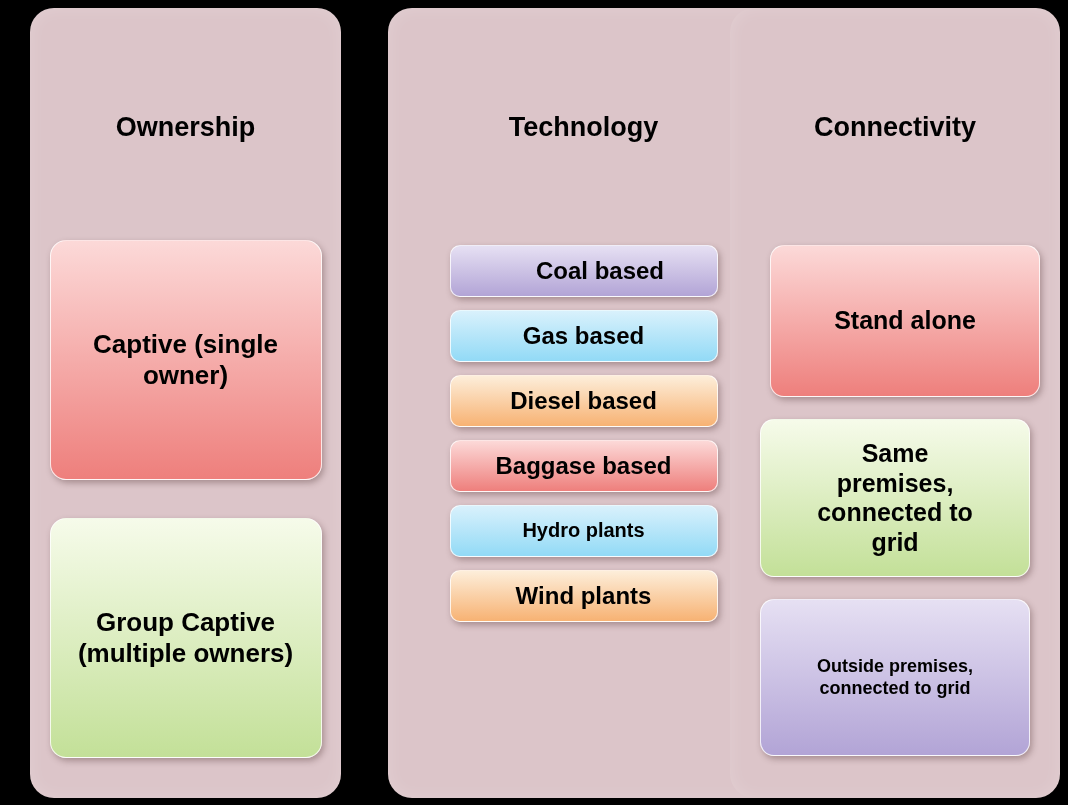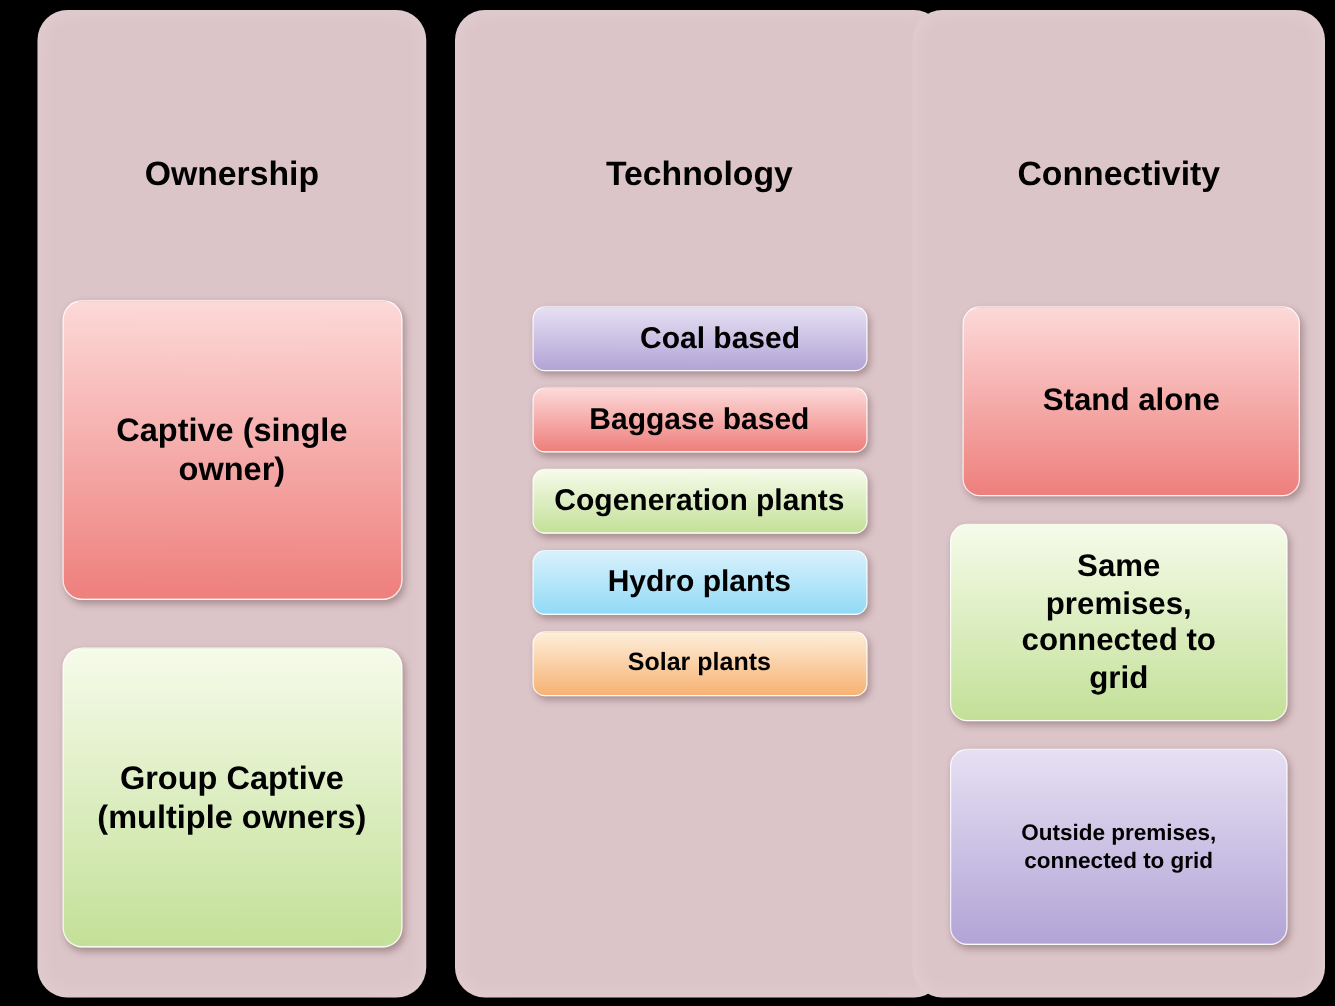--- a/index.html
+++ b/index.html
@@ -22,24 +22,24 @@
     position:relative;width:1068px;height:805px;
     background:var(--background);
   }
   .panel{
     position:absolute;top:8px;height:790px;
     background:var(--panel);
     border-radius:24px;
     box-shadow:inset 0 0 18px rgba(255,255,255,0.18);
   }
   .panel-ownership{left:30px;width:311px;}
-  .panel-technology{left:364px;width:391px;}
+  .panel-technology{left:388px;width:391px;}
   .panel-connectivity{left:730px;width:330px;}
   .panel-title{
-    position:absolute;top:100px;left:0;right:0;margin:16px;
+    position:absolute;top:100px;left:0;right:0;margin:4px;
     text-align:center;
     font-size:27px;font-weight:bold;color:var(--text);
   }
   .boxes{
     position:absolute;left:0;right:0;
     display:flex;flex-direction:column;align-items:center;
   }
   .panel-ownership .boxes{top:232px;gap:38px;}
   .panel-technology .boxes{top:237px;gap:13px;}
   .panel-connectivity .boxes{top:237px;gap:22px;}
@@ -83,24 +83,25 @@
     <div class="boxes">
       <div class="box pink">Captive (single owner)</div>
       <div class="box green">Group Captive (multiple owners)</div>
     </div>
   </section>
 
   <section class="panel panel-technology">
     <h2 class="panel-title">Technology</h2>
     <div class="boxes">
       <div class="box purple">Coal based</div>
+      <div class="box blue">Gas based</div>
+      <div class="box orange">Diesel based</div>
       <div class="box pink">Baggase based</div>
-      <div class="box green">Cogeneration plants</div>
       <div class="box blue">Hydro plants</div>
-      <div class="box orange">Solar plants</div>
+      <div class="box orange">Wind plants</div>
     </div>
   </section>
 
   <section class="panel panel-connectivity">
     <h2 class="panel-title">Connectivity</h2>
     <div class="boxes">
       <div class="box pink">Stand alone</div>
       <div class="box green">Same premises, connected to grid</div>
       <div class="box purple">Outside premises, connected to grid</div>
     </div>

